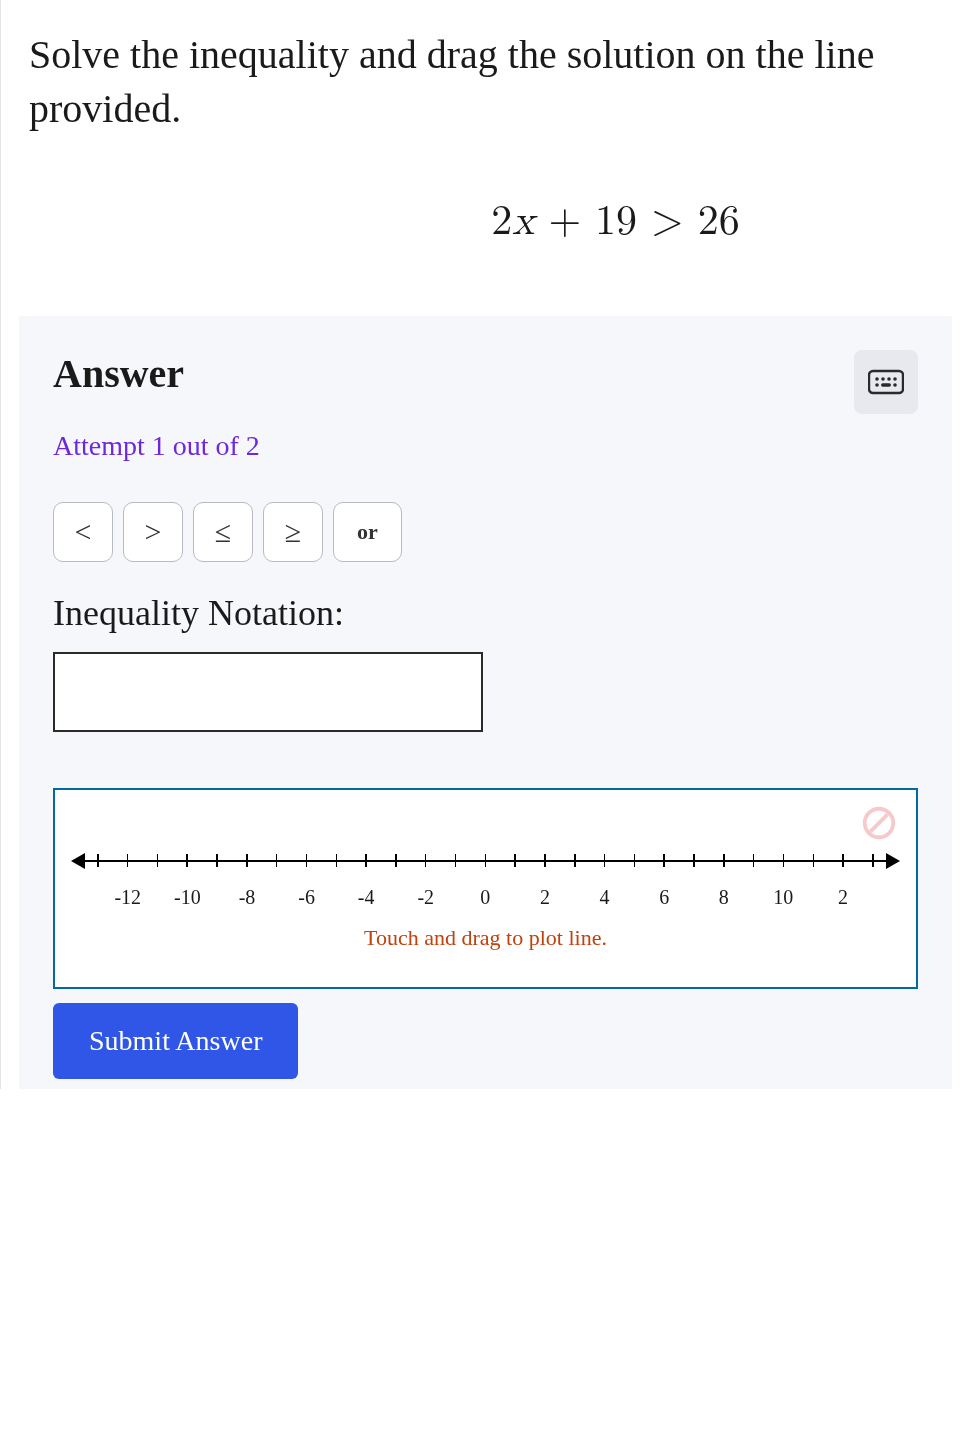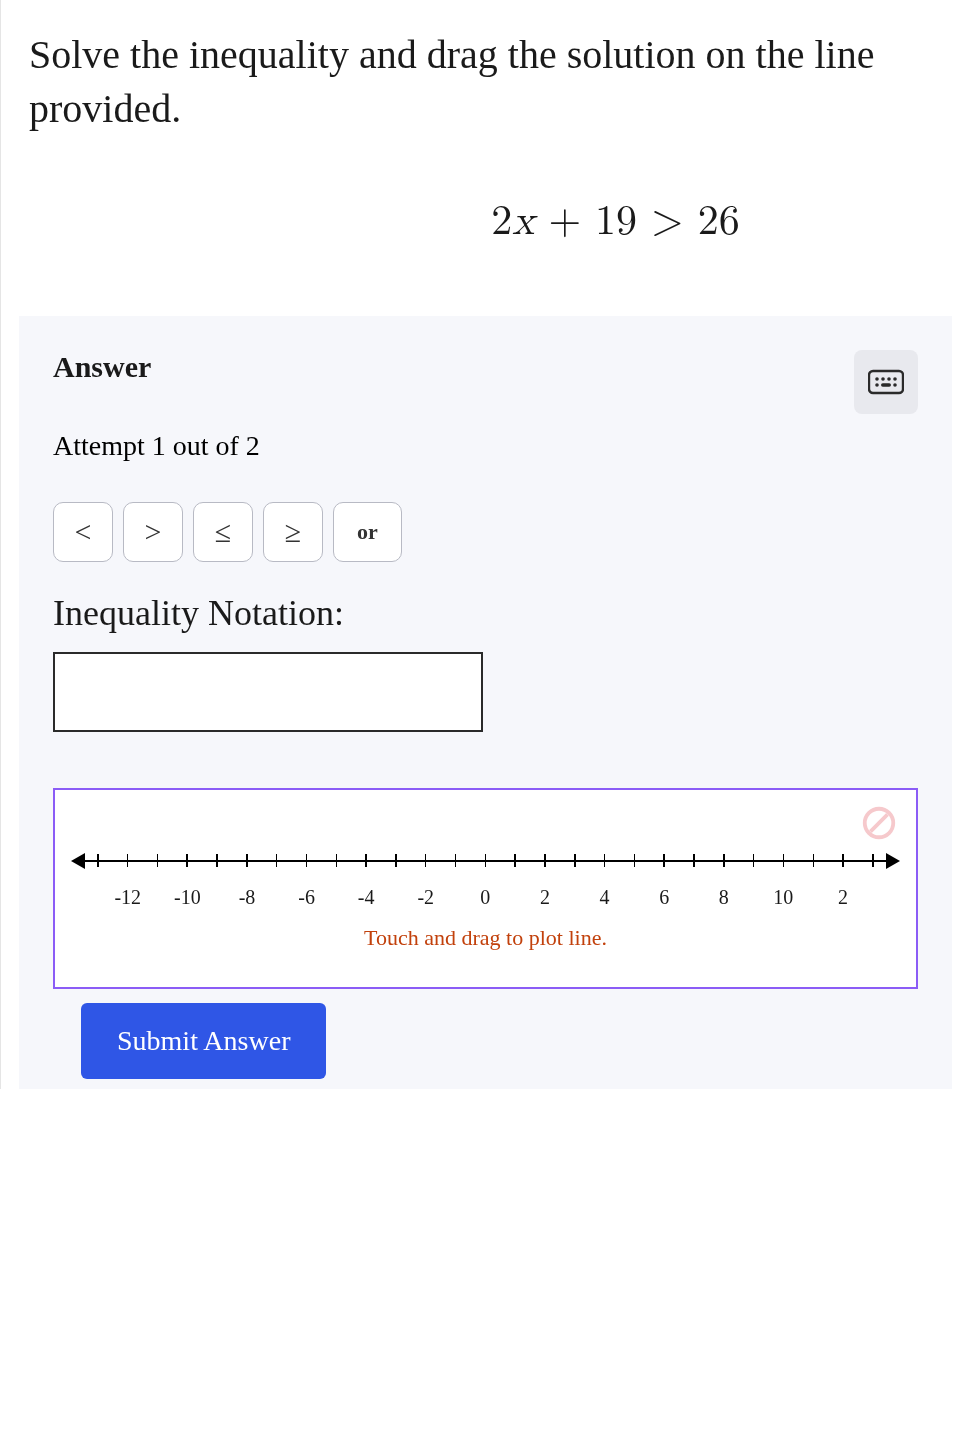--- a/index.html
+++ b/index.html
@@ -33,38 +33,38 @@
     background: #f6f7fb;
     padding: 34px 34px 10px 34px;
     margin: 0 -10px;
   }
   .answer-header {
     display: flex;
     justify-content: space-between;
     align-items: flex-start;
   }
   .answer-title {
-    font-size: 30px;
+    font-size: 40px;
     font-weight: 700;
     margin: 0;
   }
   .keyboard-btn {
     width: 64px;
     height: 64px;
     background: #e8e9ee;
     border-radius: 8px;
     display: flex;
     align-items: center;
     justify-content: center;
     cursor: pointer;
   }
   .keyboard-btn svg { width: 36px; height: 26px; }
   .attempt {
     font-size: 28px;
-    color: #000000;
+    color: #6d28d9;
     margin: 16px 0 40px 0;
   }
   .op-row {
     display: flex;
     gap: 10px;
     margin-bottom: 30px;
   }
   .op-btn {
     width: 60px;
     height: 60px;
@@ -93,21 +93,21 @@
     height: 80px;
     border: 2px solid #2a2a2a;
     background: #fff;
     font-size: 28px;
     padding: 8px 12px;
     font-family: Georgia, serif;
     margin-bottom: 56px;
     display: block;
   }
   .number-line-box {
-    border: 2px solid #8b5cf6;
+    border: 2px solid #0369a1;
     background: #fff;
     padding: 20px 16px 14px 16px;
     position: relative;
     margin-bottom: 10px;
   }
   .clear-icon {
     position: absolute;
     top: 14px;
     right: 18px;
     width: 38px;
@@ -172,21 +172,20 @@
   .submit-btn {
     background: #2f56e6;
     color: #fff;
     border: none;
     font-size: 28px;
     font-family: Georgia, serif;
     padding: 22px 36px;
     border-radius: 6px;
     cursor: pointer;
     margin-top: 4px;
-    margin-left: 28px;
   }
 </style>
 </head>
 <body>
 
 <div class="container">
 
   <p class="problem-text">Solve the inequality and drag the solution on the line provided.</p>
 
   <div class="equation">

